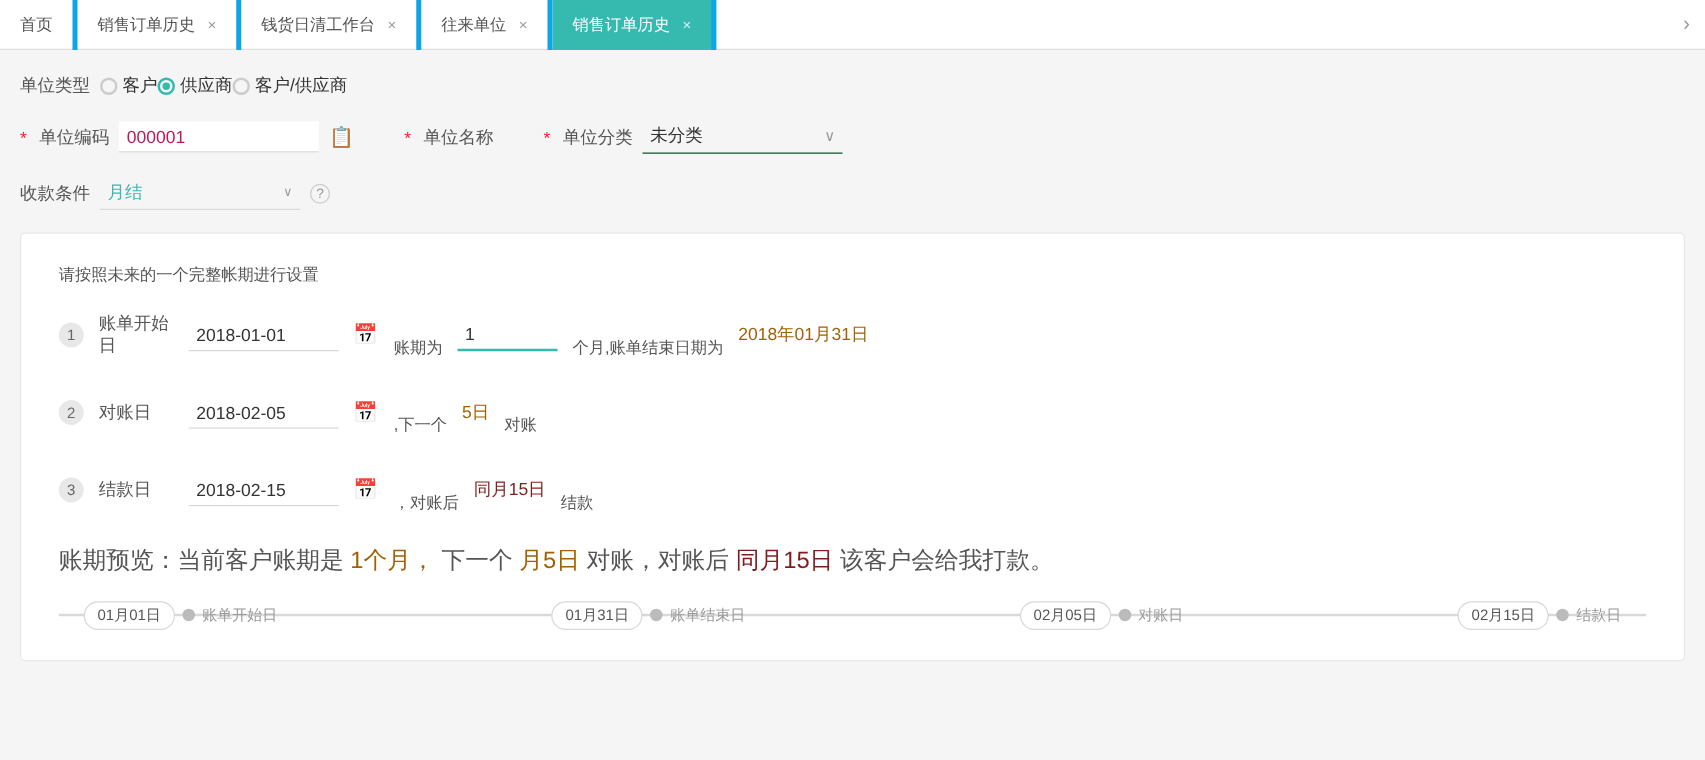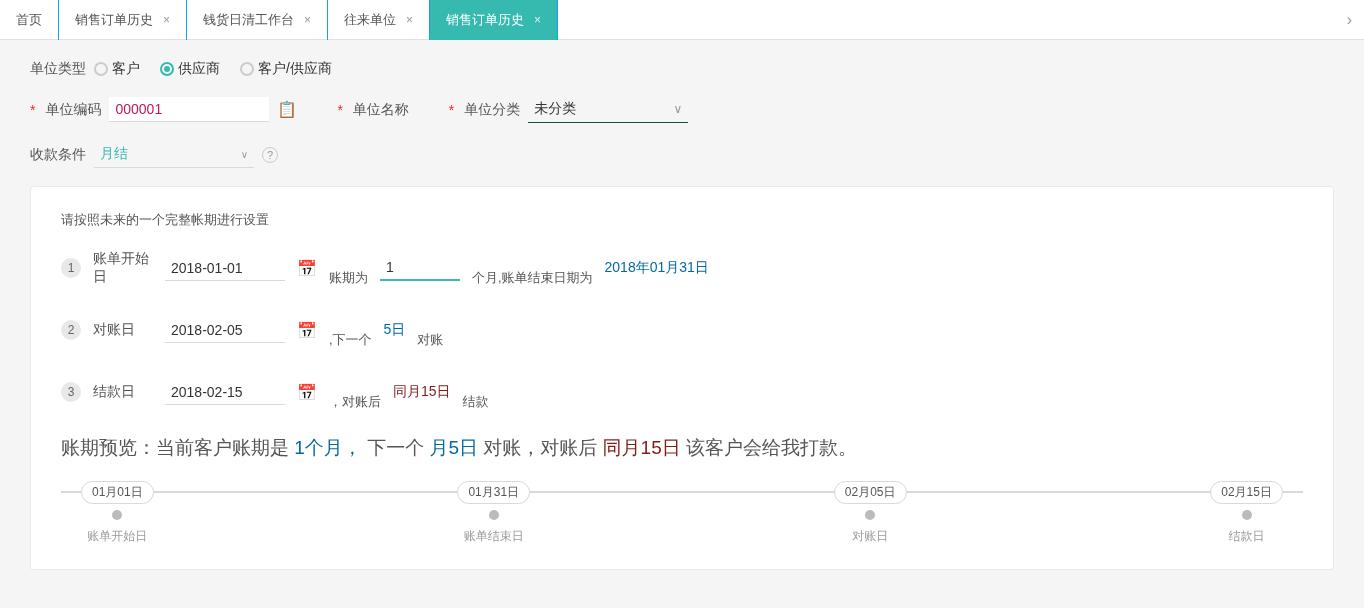--- a/index.html
+++ b/index.html
@@ -15,21 +15,21 @@
       padding-left: 0;
     }
     .tab-item {
       display: flex;
       align-items: center;
       padding: 0 16px;
       height: 40px;
       cursor: pointer;
       font-size: 13px;
       color: #555;
-      border-right: 1px solid #0ea5e9;
+      border-right: 4px solid #0ea5e9;
       white-space: nowrap;
       gap: 6px;
     }
     .tab-item.active {
       background: #36bab0;
       color: #fff;
     }
     .tab-close {
       font-size: 12px;
       color: #999;
@@ -40,21 +40,21 @@
     .tab-more {
       margin-left: auto;
       padding: 0 12px;
       font-size: 16px;
       color: #999;
       cursor: pointer;
     }
 
     
     .content {
-      padding: 20px 30px;
+      padding: 20px 16px;
       background: #f5f5f5;
       min-height: calc(100vh - 40px);
     }
 
     
     .form-row {
       display: flex;
       align-items: center;
       margin-bottom: 18px;
       gap: 40px;
@@ -68,21 +68,21 @@
       color: #555;
       white-space: nowrap;
     }
     .required-star {
       color: #f5222d;
       margin-right: 2px;
     }
     .radio-group {
       display: flex;
       align-items: center;
-      gap: 20px;
+      gap: 0;
     }
     .radio-item {
       display: flex;
       align-items: center;
       gap: 4px;
       cursor: pointer;
     }
     .radio-circle {
       width: 14px;
       height: 14px;
@@ -214,21 +214,21 @@
       font-size: 14px;
       color: #333;
       width: 80px;
       outline: none;
     }
     .row-desc {
       color: #555;
       font-size: 13px;
       margin-top: 20px;
     }
-    .highlight-orange { color: #0369a1; }
+    .highlight-orange { color: #a16207; }
     .highlight-teal { color: #7f1d1d; }
 
     
     .preview-text {
       font-size: 19px;
       color: #555;
       margin-bottom: 20px;
     }
     .timeline-line {
       position: absolute;
@@ -241,21 +241,21 @@
     }
     .timeline-items {
       display: flex;
       justify-content: space-between;
       width: 100%;
       position: relative;
       z-index: 1;
     }
     .timeline-node {
       display: flex;
-      flex-direction: column;
+      flex-direction: row;
       align-items: center;
       gap: 6px;
     }
     .node-label {
       background: #fff;
       border: 1px solid #d9d9d9;
       border-radius: 12px;
       padding: 2px 10px;
       font-size: 12px;
       color: #555;

